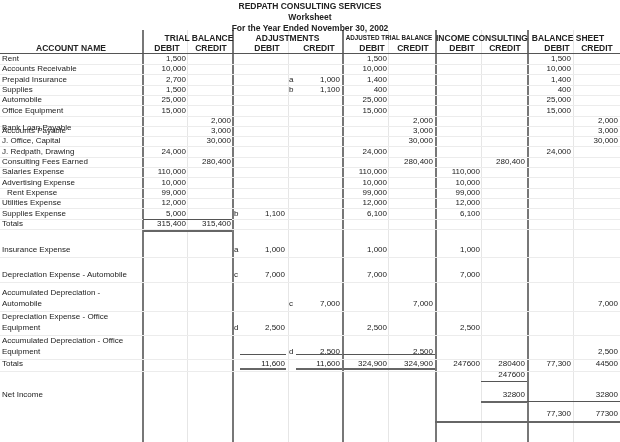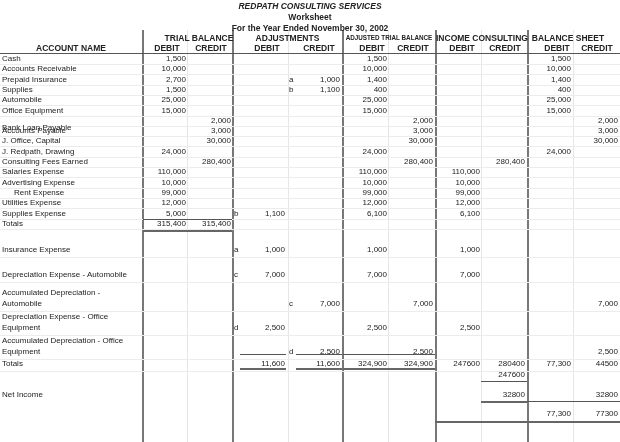--- a/index.html
+++ b/index.html
@@ -27,21 +27,21 @@
   <div class="vline" style="left:573px;top:30px;height:412px;"></div>
 
   <div class="vthick" style="left:142px;top:30px;height:412px;"></div>
   <div class="vthick" style="left:232px;top:30px;height:412px;"></div>
   <div class="vthick" style="left:342px;top:30px;height:412px;"></div>
   <div class="vthick" style="left:435px;top:30px;height:412px;"></div>
   <div class="vthick" style="left:527px;top:30px;height:412px;"></div>
 
   <div class="hdark" style="left:0;top:53px;width:620px;"></div>
 
-  <div class="abs title" style="top:1px;font-style:italic;">REDPATH CONSULTING SERVICES</div>
+  <div class="abs title" style="top:1px;">REDPATH CONSULTING SERVICES</div>
   <div class="abs title" style="top:12px;">Worksheet</div>
   <div class="abs title" style="top:23px;">For the Year Ended November 30, 2002</div>
 
   <div class="abs hdr" style="left:143px;width:112px;top:33px;">TRIAL BALANCE</div>
   <div class="abs hdr" style="left:233px;width:109px;top:33px;">ADJUSTMENTS</div>
   <div class="abs hdr" style="left:343px;width:92px;top:34px;font-size:6.3px;">ADJUSTED TRIAL BALANCE</div>
   <div class="abs hdr" style="left:436px;width:91px;top:33px;">INCOME CONSULTING</div>
   <div class="abs hdr" style="left:528px;width:80px;top:33px;">BALANCE SHEET</div>
 
   <div class="abs hdr" style="left:0;width:142px;top:43px;">ACCOUNT NAME</div>
@@ -51,21 +51,21 @@
   <div class="abs hdr" style="left:298px;width:42px;top:43px;">CREDIT</div>
   <div class="abs hdr" style="left:355px;width:34px;top:43px;">DEBIT</div>
   <div class="abs hdr" style="left:392px;width:42px;top:43px;">CREDIT</div>
   <div class="abs hdr" style="left:445px;width:34px;top:43px;">DEBIT</div>
   <div class="abs hdr" style="left:484px;width:42px;top:43px;">CREDIT</div>
   <div class="abs hdr" style="left:540px;width:34px;top:43px;">DEBIT</div>
   <div class="abs hdr" style="left:576px;width:42px;top:43px;">CREDIT</div>
 
   <div id="rows1">
       <div class="hline" style="left:0;top:64px;width:620px;"></div>
-      <div class="abs cell" style="left:2px;top:54px;">Cash</div>
+      <div class="abs cell" style="left:2px;top:54px;">Rent</div>
       <div class="abs cell num" style="left:143px;width:43px;top:54px;">1,500</div>
       <div class="abs cell num" style="left:343px;width:44px;top:54px;">1,500</div>
       <div class="abs cell num" style="left:528px;width:43px;top:54px;">1,500</div>
       <div class="hline" style="left:0;top:74.3px;width:620px;"></div>
       <div class="abs cell" style="left:2px;top:64.3px;">Accounts Receivable</div>
       <div class="abs cell num" style="left:143px;width:43px;top:64.3px;">10,000</div>
       <div class="abs cell num" style="left:343px;width:44px;top:64.3px;">10,000</div>
       <div class="abs cell num" style="left:528px;width:43px;top:64.3px;">10,000</div>
       <div class="hline" style="left:0;top:84.6px;width:620px;"></div>
       <div class="abs cell" style="left:2px;top:74.6px;">Prepaid Insurance</div>
@@ -120,21 +120,21 @@
       <div class="abs cell" style="left:2px;top:167.3px;">Salaries Expense</div>
       <div class="abs cell num" style="left:143px;width:43px;top:167.3px;">110,000</div>
       <div class="abs cell num" style="left:343px;width:44px;top:167.3px;">110,000</div>
       <div class="abs cell num" style="left:436px;width:44px;top:167.3px;">110,000</div>
       <div class="hline" style="left:0;top:187.60000000000002px;width:620px;"></div>
       <div class="abs cell" style="left:2px;top:177.60000000000002px;">Advertising Expense</div>
       <div class="abs cell num" style="left:143px;width:43px;top:177.60000000000002px;">10,000</div>
       <div class="abs cell num" style="left:343px;width:44px;top:177.60000000000002px;">10,000</div>
       <div class="abs cell num" style="left:436px;width:44px;top:177.60000000000002px;">10,000</div>
       <div class="hline" style="left:0;top:197.9px;width:620px;"></div>
-      <div class="abs cell" style="left:14px;top:187.9px;">Rent Expense</div>
+      <div class="abs cell" style="left:7px;top:187.9px;">Rent Expense</div>
       <div class="abs cell num" style="left:143px;width:43px;top:187.9px;">99,000</div>
       <div class="abs cell num" style="left:343px;width:44px;top:187.9px;">99,000</div>
       <div class="abs cell num" style="left:436px;width:44px;top:187.9px;">99,000</div>
       <div class="hline" style="left:0;top:208.20000000000002px;width:620px;"></div>
       <div class="abs cell" style="left:2px;top:198.20000000000002px;">Utilities Expense</div>
       <div class="abs cell num" style="left:143px;width:43px;top:198.20000000000002px;">12,000</div>
       <div class="abs cell num" style="left:343px;width:44px;top:198.20000000000002px;">12,000</div>
       <div class="abs cell num" style="left:436px;width:44px;top:198.20000000000002px;">12,000</div>
       <div class="hline" style="left:0;top:218.5px;width:620px;"></div>
       <div class="abs cell" style="left:2px;top:208.5px;">Supplies Expense</div>

